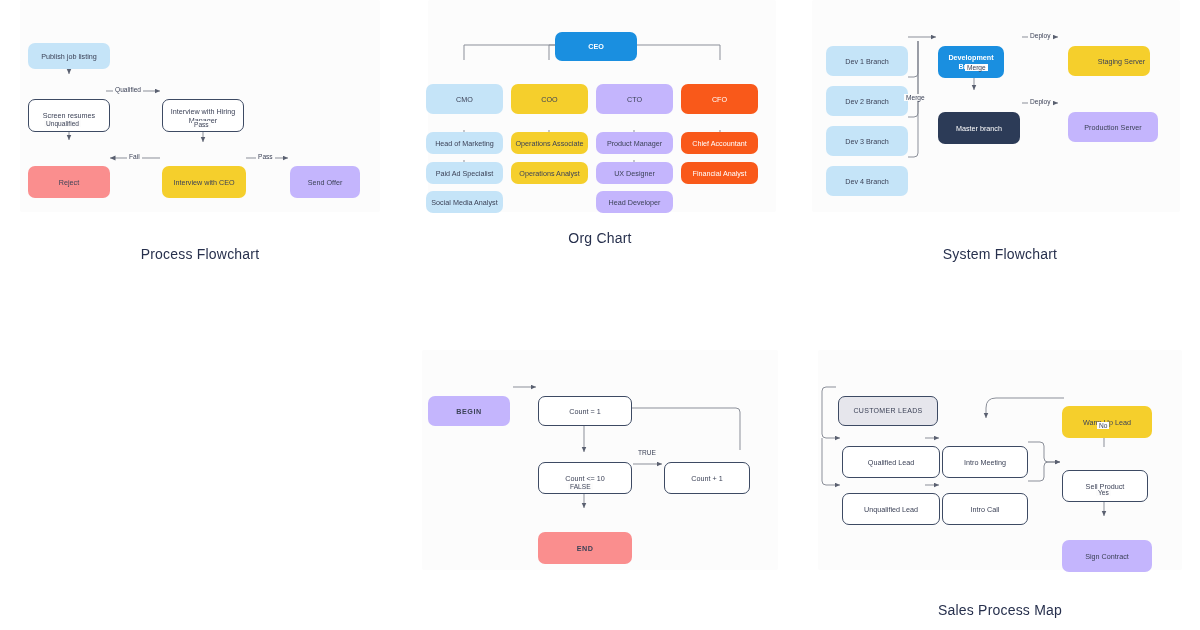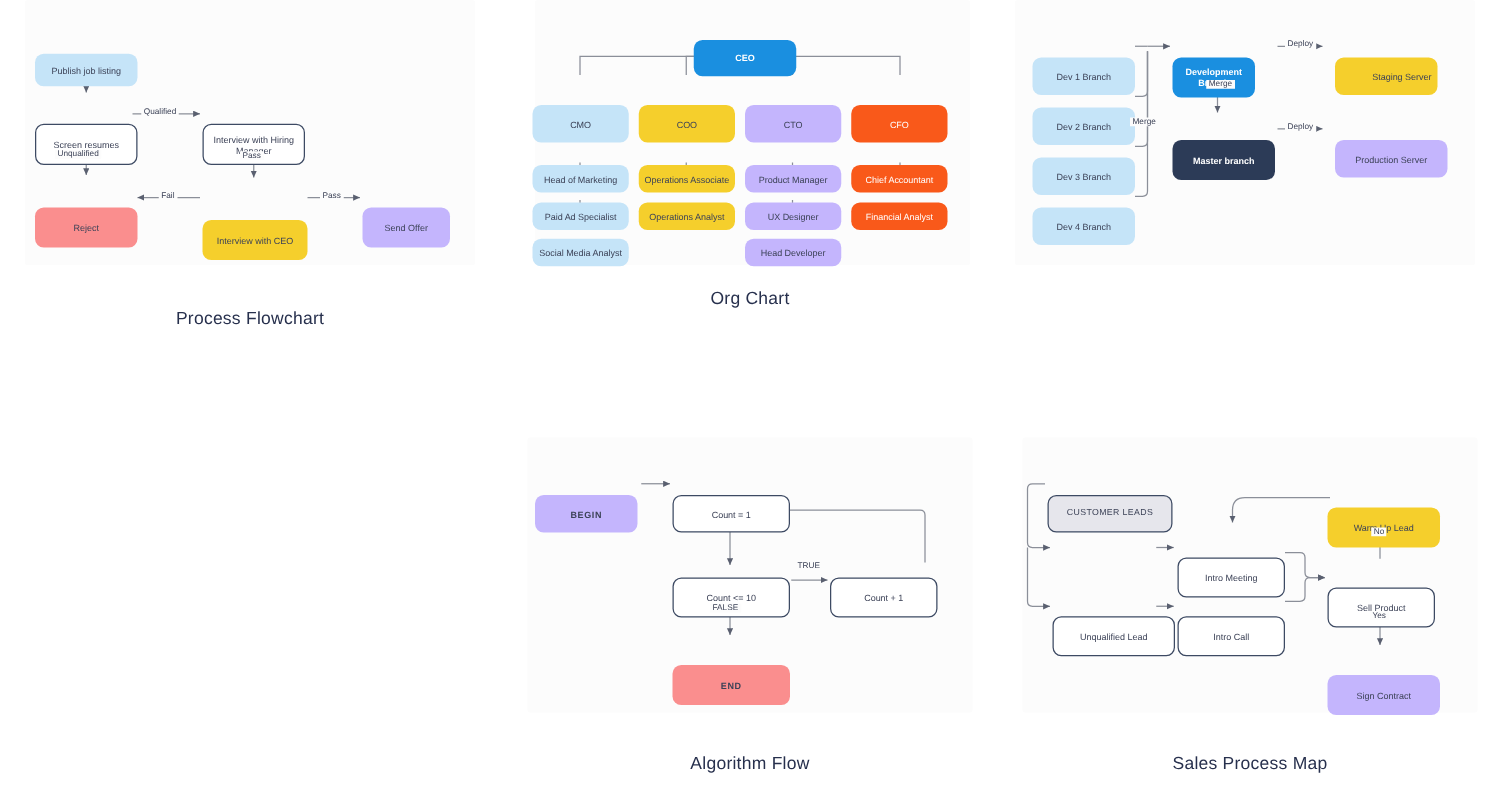--- a/index.html
+++ b/index.html
@@ -40,21 +40,21 @@
     padding: 1px 3px;
     margin-top: 24px;
   }
   .node.plain { background: #ffffff; border: 1px solid #3d4a63; }
   .node.blue-l { background: #c5e4f8; }
   .node.blue   { background: #1a8fe0; color: #ffffff; font-weight: bold; }
   .node.green  { background: #c4b5fd; }
   .node.yellow { background: #f5cf2c; }
   .node.red    { background: #fa8e8e; }
   .node.orange { background: #f9591a; color: #ffffff; }
-  .node.navy   { background: #2c3b57; color: #ffffff; font-weight: bold; }
+  .node.navy   { background: #2c3b57; color: #ffffff; font-weight: normal; }
   .node.gray   { background: #e6e6ec; border: 1px solid #3d4a63; color: #3c4257; letter-spacing: .3px; }
   .edgelabel {
     position: absolute;
     font-size: 6.6px;
     color: #3c4257;
     background: #fcfcfc;
     padding: 0 2px;
     white-space: nowrap;
   }
 </style>
@@ -79,21 +79,21 @@
         <path d="M203,119 L203,142"></path>
         <path d="M160,158 L110,158"></path>
         <path d="M246,158 L288,158"></path>
       </g>
     </svg>
 
     <div class="node blue-l" style="left:28px;top:19px;width:82px;height:26px;">Publish job listing</div>
     <div class="node plain" style="left:28px;top:75px;width:82px;height:33px;">Screen resumes</div>
     <div class="node plain" style="left:162px;top:75px;width:82px;height:33px;">Interview with Hiring Manager</div>
     <div class="node red" style="left:28px;top:142px;width:82px;height:32px;">Reject</div>
-    <div class="node yellow" style="left:162px;top:152px;width:84px;height:32px;">Interview with CEO</div>
+    <div class="node yellow" style="left:162px;top:142px;width:84px;height:32px;">Interview with CEO</div>
     <div class="node green" style="left:290px;top:142px;width:70px;height:32px;">Send Offer</div>
 
     <div class="edgelabel" style="left:113px;top:86px;">Qualified</div>
     <div class="edgelabel" style="left:44px;top:120px;">Unqualified</div>
     <div class="edgelabel" style="left:192px;top:121px;">Pass</div>
     <div class="edgelabel" style="left:127px;top:153px;">Fail</div>
     <div class="edgelabel" style="left:256px;top:153px;">Pass</div>
 
     <div class="caption" style="top:246px;">Process Flowchart</div>
   </div>
@@ -176,20 +176,21 @@
     <div class="node navy" style="left:138px;top:88px;width:82px;height:32px;">Master branch</div>
 
     <div class="node yellow" style="left:268px;top:22px;width:82px;height:30px;padding-left:28px;">Staging Server</div>
     <div class="node green" style="left:268px;top:88px;width:90px;height:30px;">Production Server</div>
 
     <div class="edgelabel" style="left:104px;top:94px;">Merge</div>
     <div class="edgelabel" style="left:228px;top:32px;">Deploy</div>
     <div class="edgelabel" style="left:165px;top:64px;">Merge</div>
     <div class="edgelabel" style="left:228px;top:98px;">Deploy</div>
 
+    <div class="caption" style="top:246px;">System Flowchart</div>
   </div>
 
 
   <div class="cell" style="left:400px;top:350px;width:400px;height:280px;">
     <div class="canvas" style="left:22px;top:0;width:356px;height:220px;"></div>
 
     <svg width="400" height="220">
       <defs>
         <marker id="ah5" markerWidth="7" markerHeight="7" refX="5.5" refY="2.5" orient="auto">
           <path d="M0,0 L5.5,2.5 L0,5 z" fill="#5a6070"></path>
@@ -206,21 +207,20 @@
 
     <div class="node green" style="left:28px;top:22px;width:82px;height:30px;font-weight:bold;letter-spacing:.5px;">BEGIN</div>
     <div class="node plain" style="left:138px;top:22px;width:94px;height:30px;">Count = 1</div>
     <div class="node plain" style="left:138px;top:88px;width:94px;height:32px;">Count &lt;= 10</div>
     <div class="node plain" style="left:264px;top:88px;width:86px;height:32px;">Count + 1</div>
     <div class="node red" style="left:138px;top:158px;width:94px;height:32px;font-weight:bold;letter-spacing:.5px;">END</div>
 
     <div class="edgelabel" style="left:236px;top:99px;">TRUE</div>
     <div class="edgelabel" style="left:168px;top:133px;">FALSE</div>
 
-    <div class="caption" style="top:252px;">Algorithm Flow</div>
   </div>
 
   <div class="cell" style="left:800px;top:350px;width:400px;height:280px;">
     <div class="canvas" style="left:18px;top:0;width:364px;height:220px;"></div>
 
     <svg width="400" height="220">
       <defs>
         <marker id="ah6" markerWidth="7" markerHeight="7" refX="5.5" refY="2.5" orient="auto">
           <path d="M0,0 L5.5,2.5 L0,5 z" fill="#5a6070"></path>
         </marker>
@@ -233,20 +233,21 @@
         <path d="M228,92 L240,92 Q244,92 244,96 L244,108 Q244,112 248,112 L260,112"></path>
         <path d="M228,131 L240,131 Q244,131 244,127 L244,116 Q244,112 248,112 L260,112"></path>
         <path d="M304,97 L304,62"></path>
         <path d="M304,131 L304,166"></path>
         <path d="M264,48 L196,48 Q186,48 186,58 L186,68"></path>
       </g>
     </svg>
 
     <div class="node gray" style="left:38px;top:22px;width:100px;height:30px;font-size:7px;">CUSTOMER LEADS</div>
 
+    <div class="node plain" style="left:42px;top:72px;width:98px;height:32px;">Qualified Lead</div>
     <div class="node plain" style="left:42px;top:119px;width:98px;height:32px;">Unqualified Lead</div>
 
     <div class="node plain" style="left:142px;top:72px;width:86px;height:32px;">Intro Meeting</div>
     <div class="node plain" style="left:142px;top:119px;width:86px;height:32px;">Intro Call</div>
 
     <div class="node plain" style="left:262px;top:96px;width:86px;height:32px;">Sell Product</div>
     <div class="node yellow" style="left:262px;top:32px;width:90px;height:32px;">Warm Up Lead</div>
     <div class="node green" style="left:262px;top:166px;width:90px;height:32px;">Sign Contract</div>
 
     <div class="edgelabel" style="left:297px;top:72px;">No</div>

